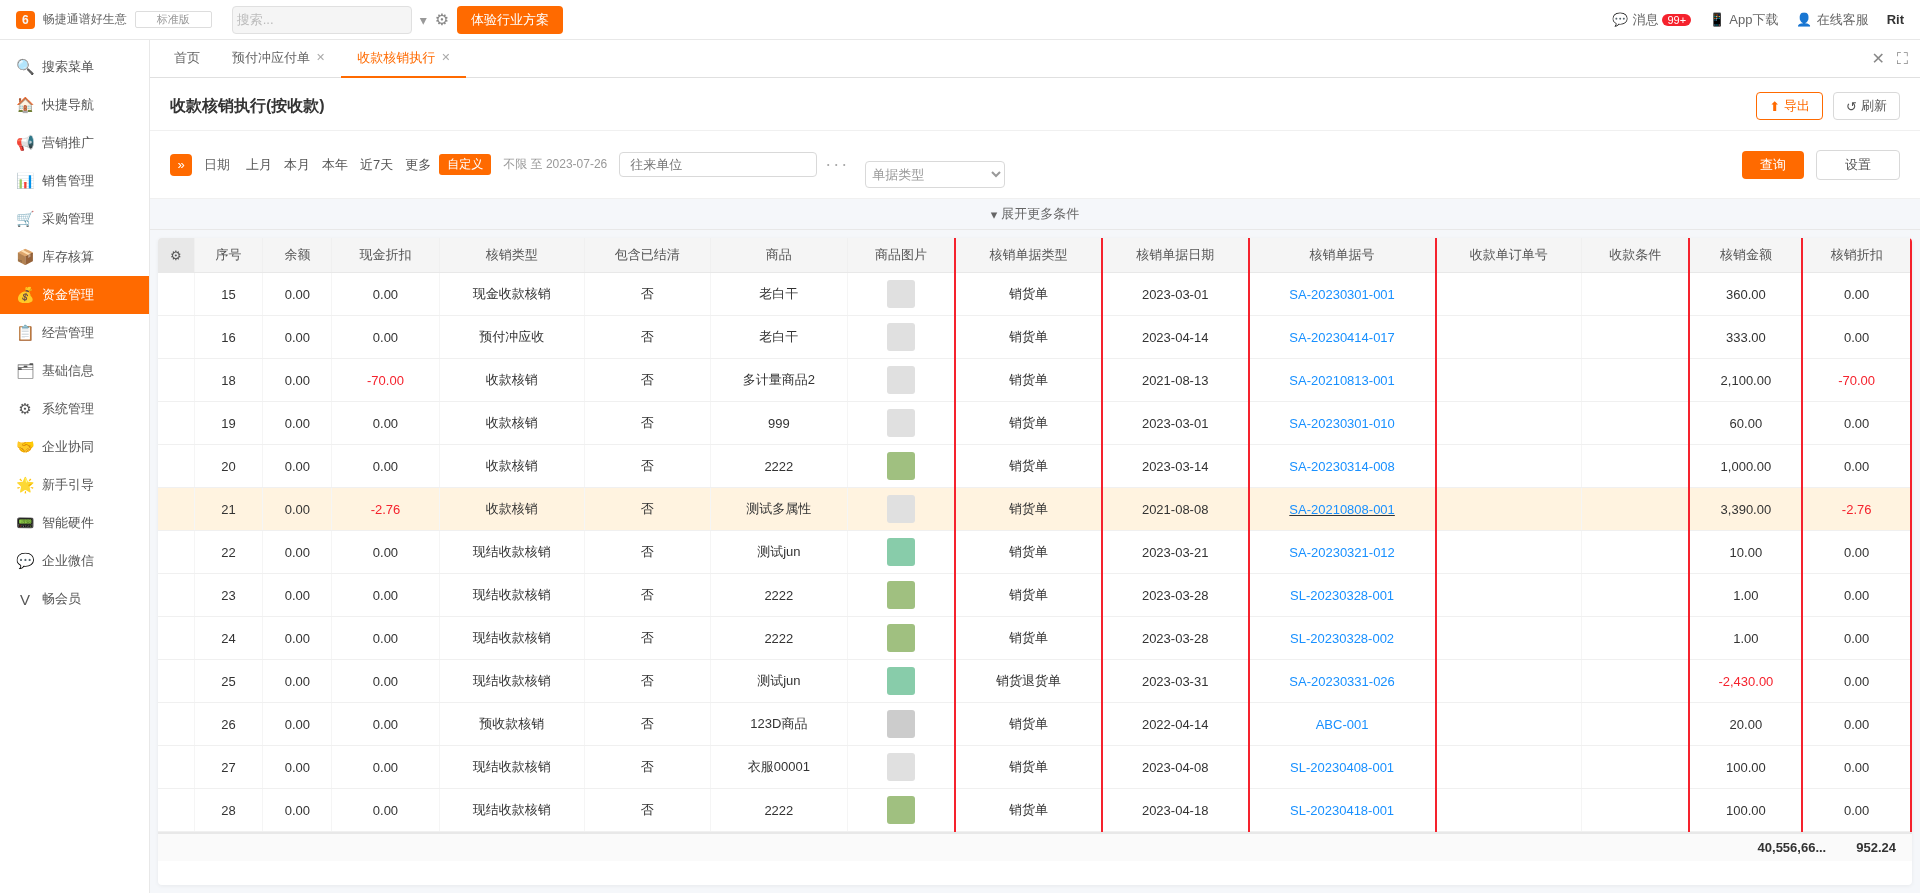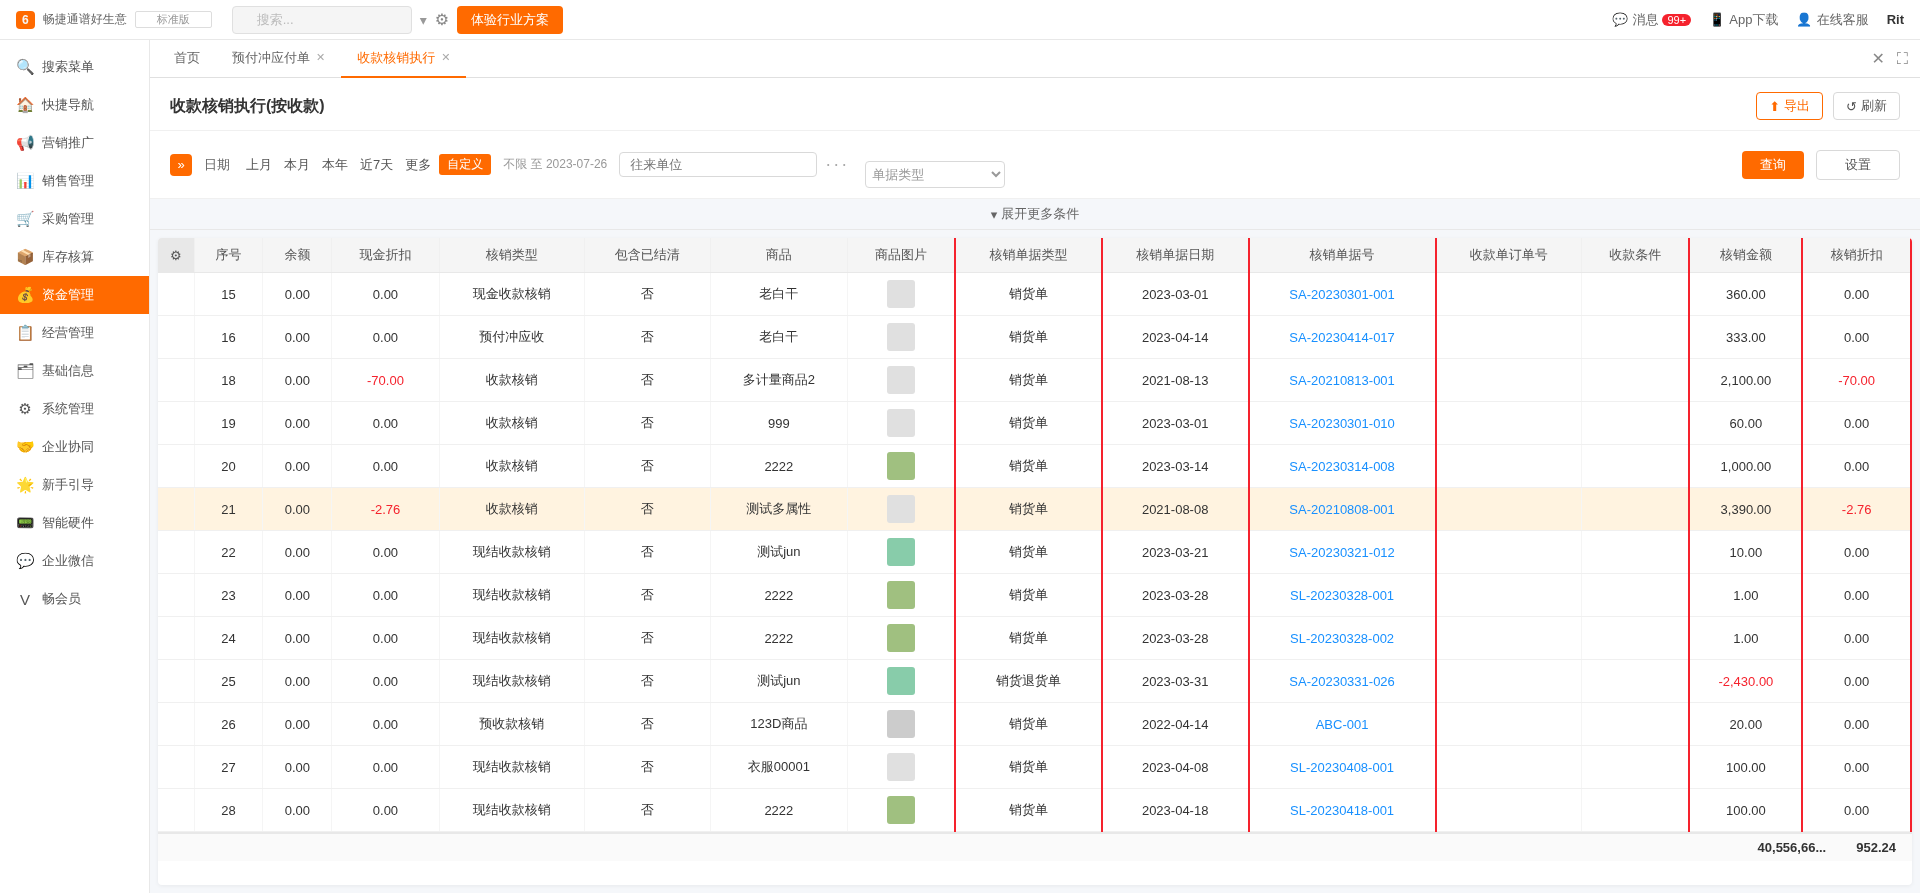--- a/index.html
+++ b/index.html
@@ -13,21 +13,21 @@
       display: flex;
       align-items: center;
       padding: 0 16px;
       gap: 12px;
     }
     .top-bar-left { display: flex; align-items: center; gap: 8px; flex: 1; }
     .top-bar-search-area {
       background: #f5f5f5;
       border: 1px solid #e0e0e0;
       border-radius: 4px;
-      padding: 4px 24px;
+      padding: 4px 4px;
       font-size: 13px;
       color: #bbb;
       min-width: 180px;
     }
     .top-bar-btn-orange {
       background: #ff6a00;
       color: #fff;
       border: none;
       border-radius: 4px;
       padding: 5px 14px;
@@ -564,21 +564,21 @@
       <td></td>
       <td>21</td>
       <td>0.00</td>
       <td class="red-text">-2.76</td>
       <td>收款核销</td>
       <td>否</td>
       <td>测试多属性</td>
       <td><span class="img-thumb"></span></td>
       <td style="border-left:2px solid #f5222d; border-right:2px solid #f5222d;">销货单</td>
       <td style="border-left:2px solid #f5222d; border-right:2px solid #f5222d;">2021-08-08</td>
-      <td style="border-left:2px solid #f5222d; border-right:2px solid #f5222d;"><a class="link-text">SA-20210808-001</a></td>
+      <td style="border-left:2px solid #f5222d; border-right:2px solid #f5222d;text-decoration:underline;"><a class="link-text">SA-20210808-001</a></td>
       <td></td>
       <td></td>
       <td style="border-left:2px solid #f5222d; border-right:2px solid #f5222d;">3,390.00</td>
       <td style="border-left:2px solid #f5222d; border-right:2px solid #f5222d;" class="red-text">-2.76</td>
     </tr>
               <tr>
       <td></td>
       <td>22</td>
       <td>0.00</td>
       <td>0.00</td>

